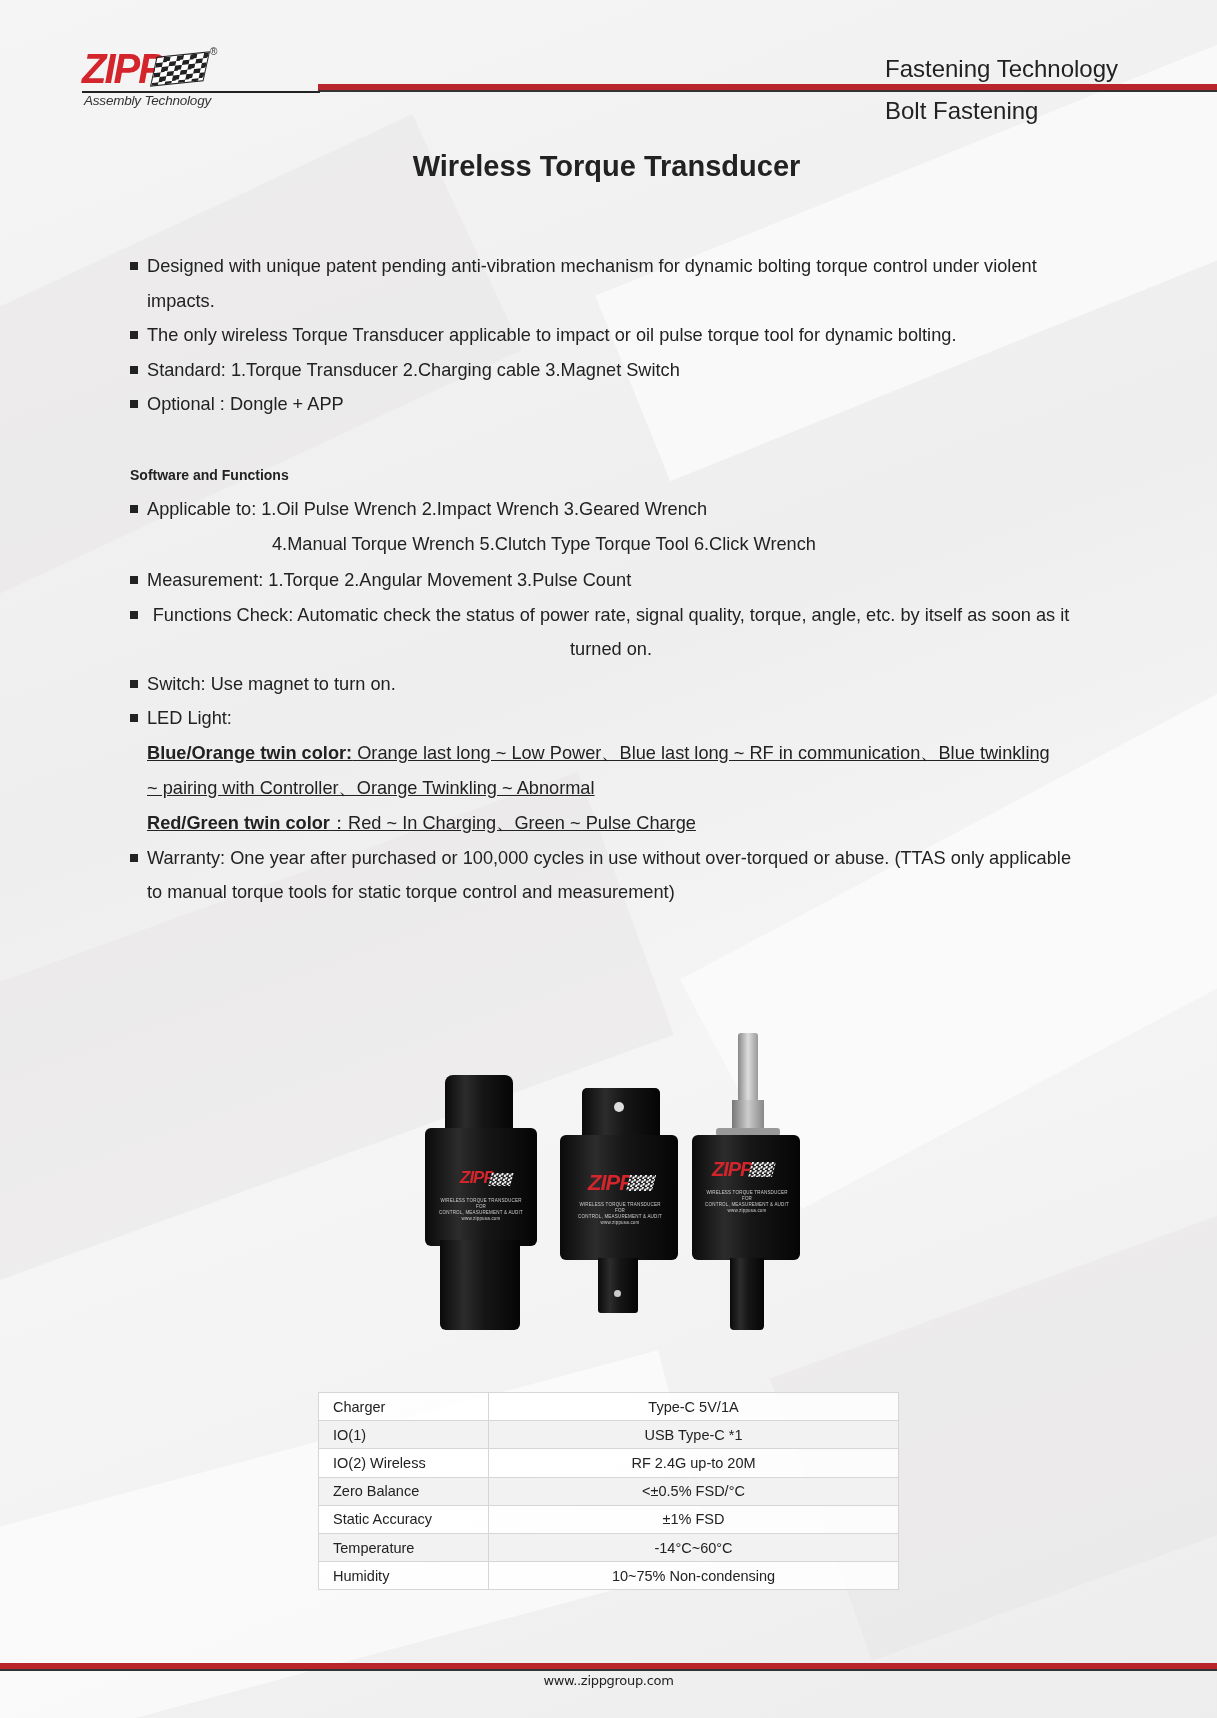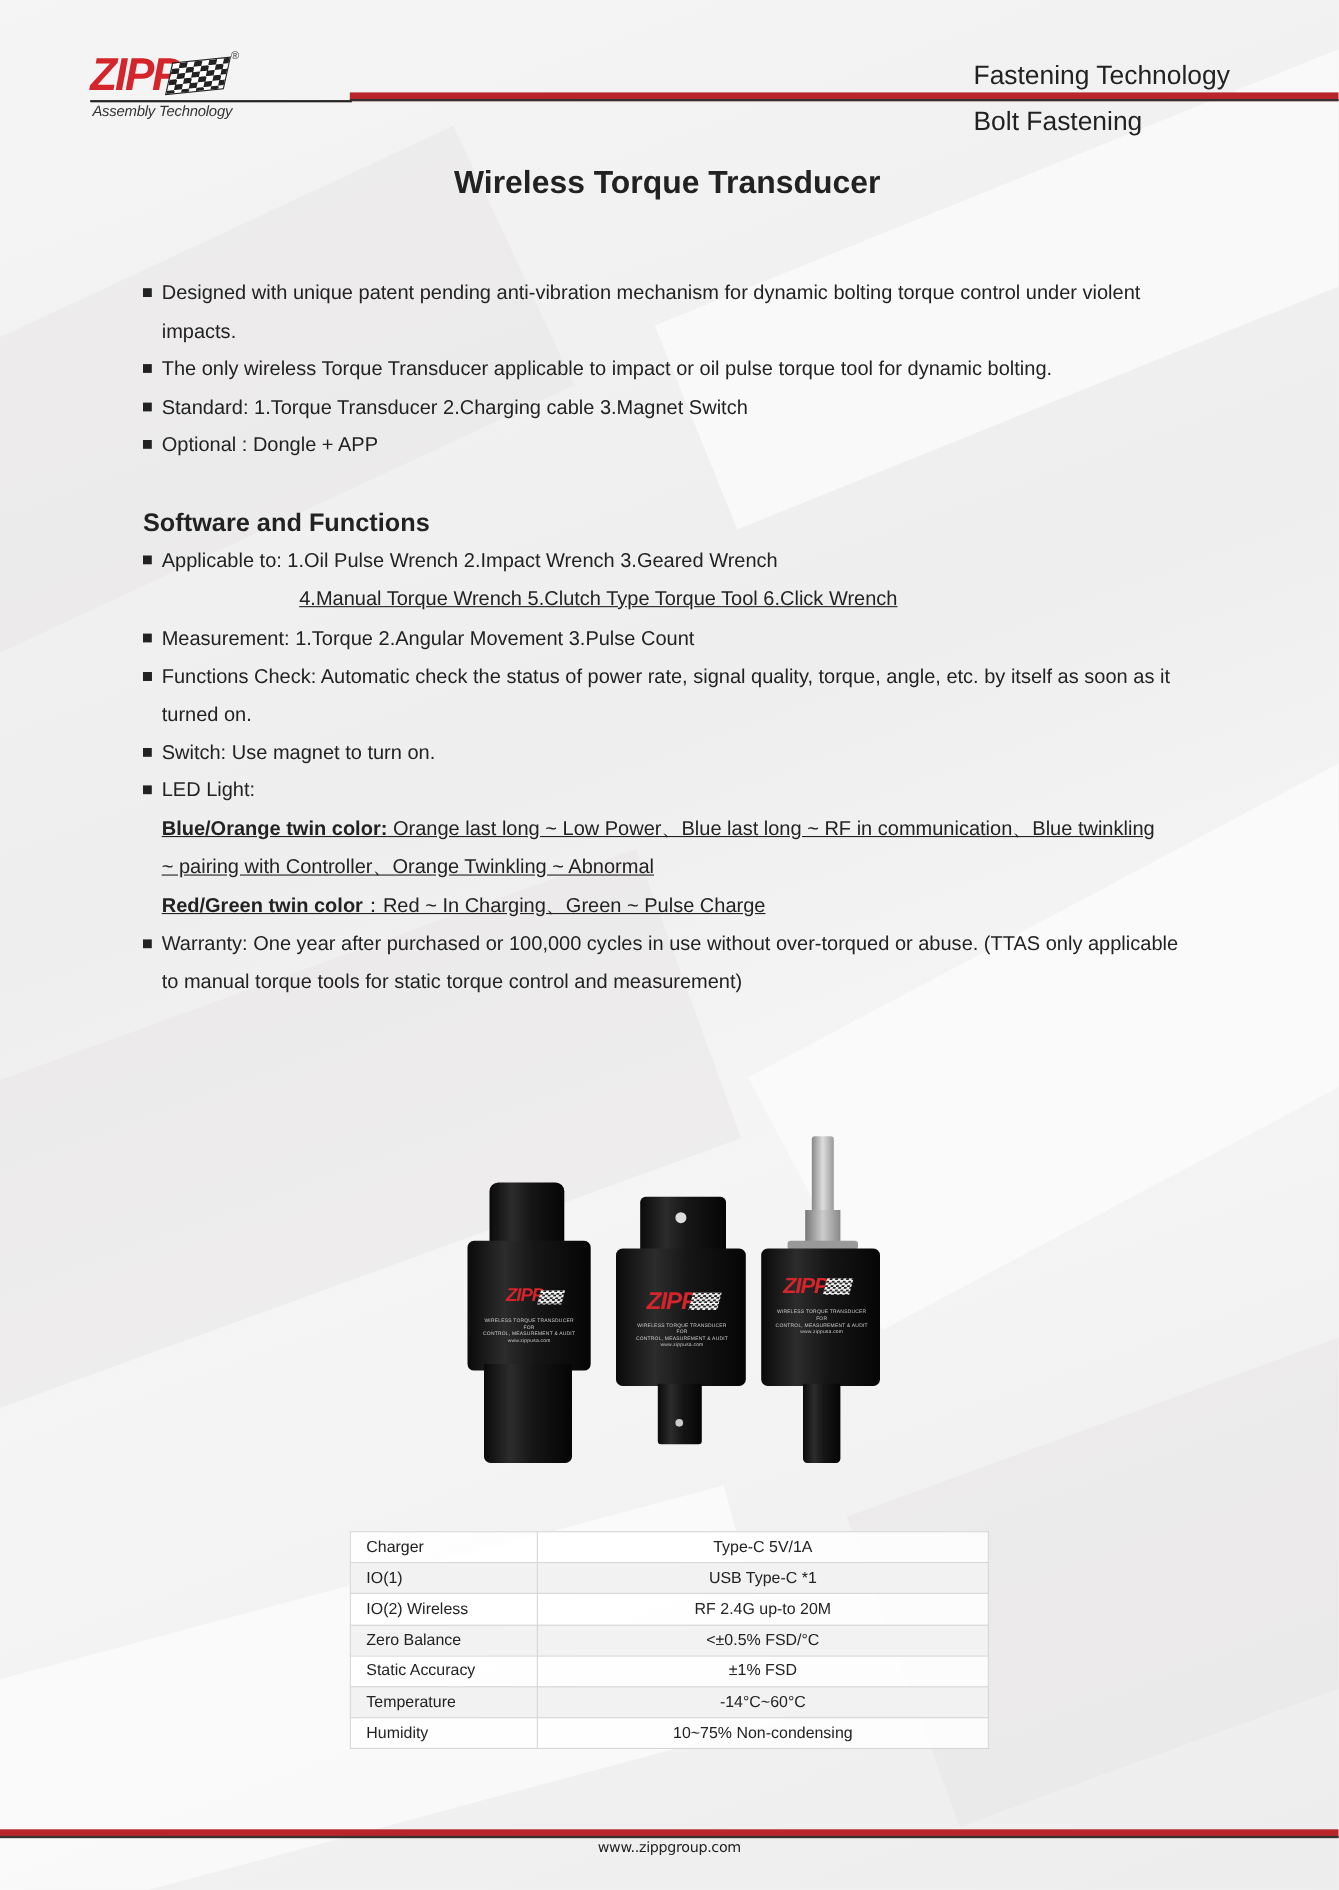--- a/index.html
+++ b/index.html
@@ -66,22 +66,22 @@
     padding-left: 0; margin-left: 0;
   }
   .main-title span { position: relative; left: -2px; }
 
   
   .content { position: absolute; left: 130px; top: 249px; width: 950px; font-size: 18.2px; color: #222; }
   .item { position: relative; padding-left: 17px; line-height: 34.5px; }
   .item .bullet {
     position: absolute; left: 0; top: 13px; width: 8px; height: 8px; background: #222;
   }
-  .section-head { font-weight: bold; margin-top: 36px; line-height: 34px; font-size: 23px; }
-  .indent-line { padding-left: 142px; line-height: 37px; text-decoration: underline; }
+  .section-head { font-weight: bold; margin-top: 36px; line-height: 34px; font-size: 14px; }
+  .indent-line { padding-left: 142px; line-height: 37px; }
   .led-line { padding-left: 17px; line-height: 35px; text-decoration: underline; }
   .led-line b { font-weight: bold; }
 
   
   .products { position: absolute; left: 420px; top: 1030px; width: 380px; height: 300px; }
   .prod { position: absolute; }
   .cyl {
     position: absolute; border-radius: 6px;
     background: linear-gradient(90deg, #0a0a0a 0%, #2c2c2c 30%, #161616 55%, #050505 100%);
   }
@@ -151,21 +151,21 @@
     <div class="item"><span class="bullet"></span><span>The only wireless Torque Transducer applicable to impact or oil pulse torque tool for dynamic bolting.</span></div>
     <div class="item"><span class="bullet"></span><span>Standard: 1.Torque Transducer 2.Charging cable 3.Magnet Switch</span></div>
     <div class="item"><span class="bullet"></span><span>Optional : Dongle + APP</span></div>
 
     <div class="section-head">Software and Functions</div>
 
     <div class="item"><span class="bullet"></span><span>Applicable to: 1.Oil Pulse Wrench 2.Impact Wrench 3.Geared Wrench</span></div>
     <div class="indent-line">4.Manual Torque Wrench 5.Clutch Type Torque Tool 6.Click Wrench</div>
     <div class="item"><span class="bullet"></span><span>Measurement: 1.Torque 2.Angular Movement 3.Pulse Count</span></div>
     <div class="item"><span class="bullet"></span></div>
-    <div class="item" style="width:945px;"><span class="bullet"></span><span>Functions Check: Automatic check the status of power rate, signal quality, torque, angle, etc. by itself as soon as it turned on.</span></div>
+    <div class="item" style="width:945px;text-align:center;"><span class="bullet"></span><span>Functions Check: Automatic check the status of power rate, signal quality, torque, angle, etc. by itself as soon as it turned on.</span></div>
     <div class="item"><span class="bullet"></span><span>Switch: Use magnet to turn on.</span></div>
     <div class="item"><span class="bullet"></span><span>LED Light:</span></div>
     <div class="led-line" style="width:935px;"><b>Blue/Orange twin color:</b><span> Orange last long ~ Low Power、Blue last long ~ RF in communication、Blue twinkling ~ pairing with Controller、Orange Twinkling ~ Abnormal</span></div>
     <div class="led-line"><b>Red/Green twin color</b><span>：Red ~ In Charging、Green ~ Pulse Charge</span></div>
     <div class="item" style="width:945px;"><span class="bullet"></span><span>Warranty: One year after purchased or 100,000 cycles in use without over-torqued or abuse. (TTAS only applicable to manual torque tools for static torque control and measurement)</span></div>
   </div>
 
   <div class="products">
 
     <div class="prod" style="left:0;top:0;width:120px;height:300px;">

